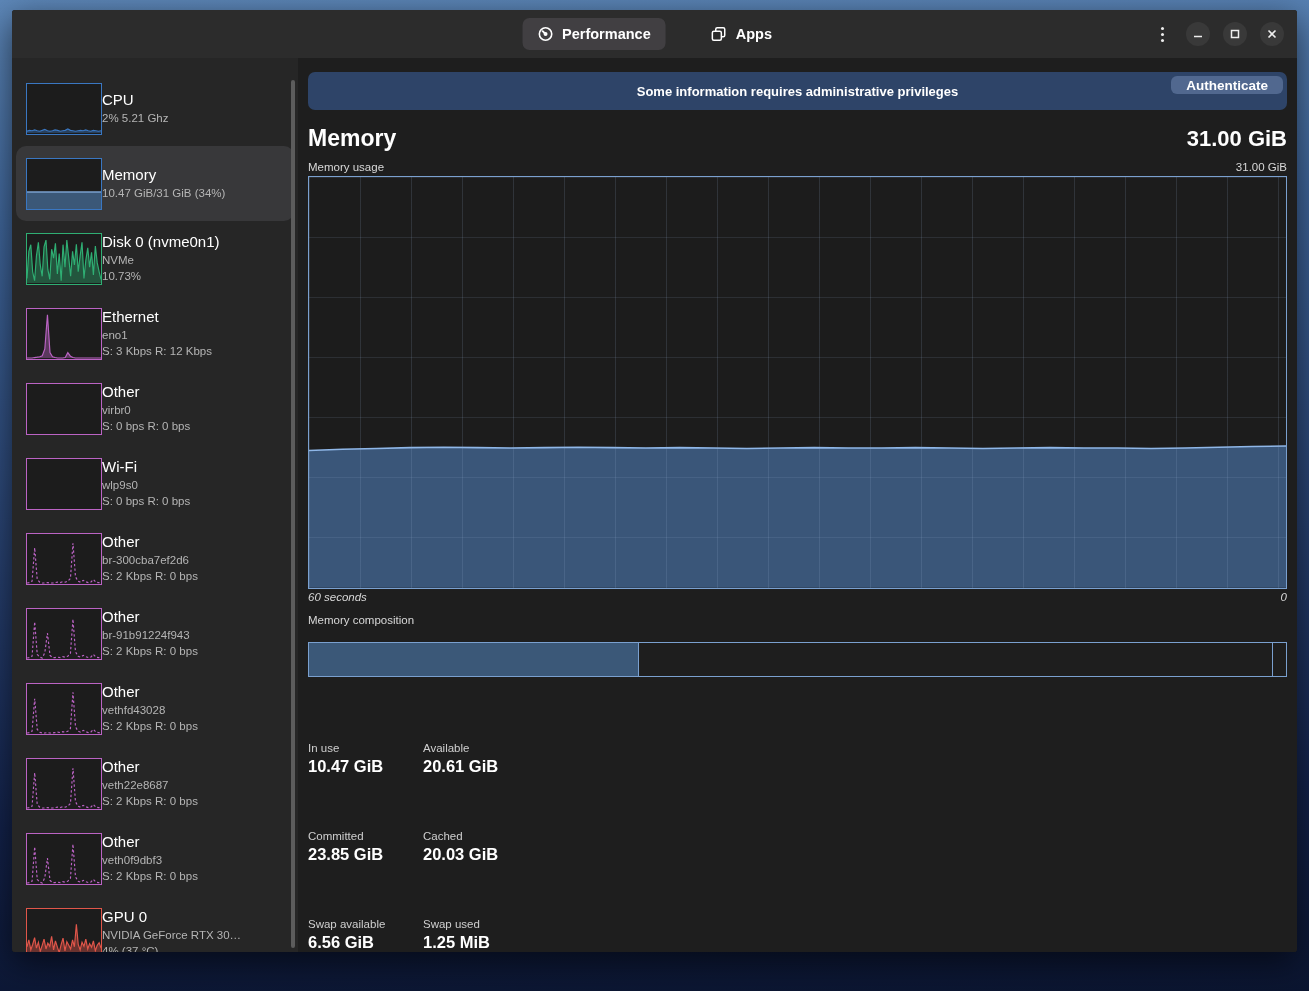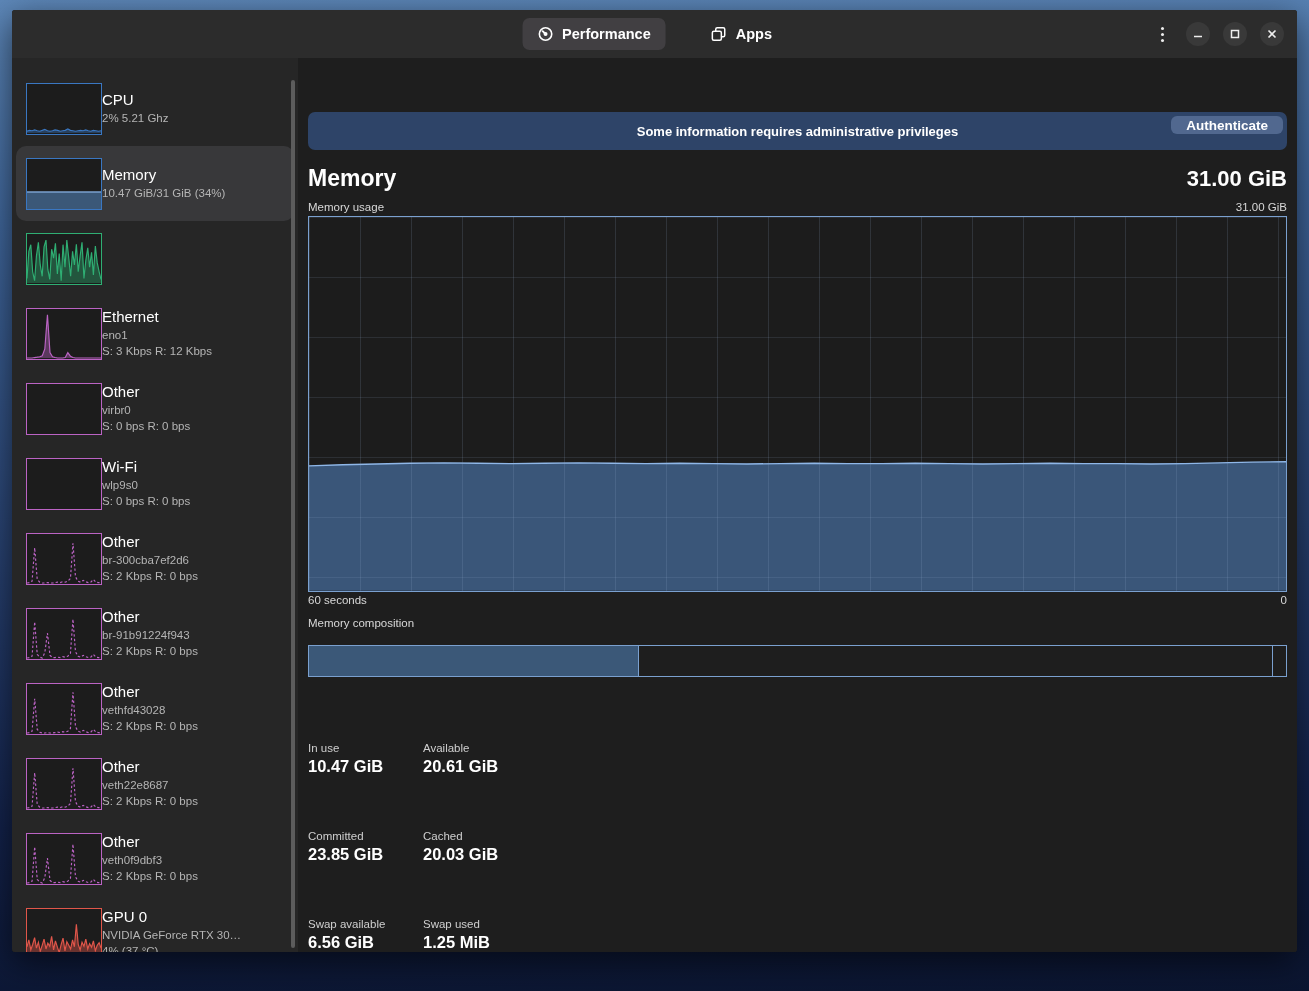--- a/index.html
+++ b/index.html
@@ -34,40 +34,40 @@
   .spark { flex:0 0 76px; width:76px; height:52px; border:1px solid #888;
     background:#1c1c1c; }
   .itext { min-width:0; }
   .ititle { color:#fff; font-size:15px; margin-bottom:2px; }
   .isub { color:#b5b5b5; font-size:11.5px; line-height:16px; white-space:nowrap;
     overflow:hidden; text-overflow:ellipsis; max-width:168px; }
   
   .main { flex:1; background:#1e1e1e; padding:14px 10px 0 10px; display:flex;
     flex-direction:column; min-width:0; }
   .banner { flex:0 0 38px; background:#2e4468; border-radius:7px; position:relative;
-    display:flex; align-items:center;margin-top:40px; }
+    display:flex; align-items:center; }
   .banner-text { flex:1; text-align:center; color:#fff; font-weight:bold; font-size:13px; }
   .auth-btn { position:absolute; right:4px; top:4px; bottom:16px; border:none;
     background:#51688f; color:#fff; font-weight:bold; font-size:13.5px;
     border-radius:6px; padding:0 15px; font-family:inherit; }
   .title-row { display:flex; justify-content:space-between; align-items:baseline;
     margin:15px 0 9px; }
   .page-title { color:#fff; font-size:23px; font-weight:bold; }
   .total { color:#fff; font-size:22px; font-weight:bold; }
   .minor-row { display:flex; justify-content:space-between; color:#d8d8d8;
     font-size:11.5px; margin-bottom:3px; }
   .chart { position:relative; height:544px; border:1px solid #7aa0cf;
     background:#1c1c1c; overflow:hidden; }
   .chart svg { position:absolute; inset:0; width:100%; height:100%; }
   .grid { position:absolute; inset:0; pointer-events:none;
     background-image:
       repeating-linear-gradient(to right, rgba(150,175,210,.16) 0 1px, transparent 1px 51px),
       repeating-linear-gradient(to bottom, rgba(150,175,210,.13) 0 1px, transparent 1px 60px); }
   .xlabels { display:flex; justify-content:space-between; color:#d8d8d8;
-    font-size:11.5px; margin:2px 0 11px; }
+    font-size:11.5px; margin:2px 0 11px;font-style:italic; }
   .comp-label { color:#d8d8d8; font-size:11.5px; margin-bottom:16px; }
   .comp-bar { height:46px; border:1px solid #7aa0cf; display:flex; }
   .comp-seg { height:100%; border-right:1px solid #7aa0cf; }
   .comp-seg:last-child { border-right:none; }
   .comp-seg.filled { background:#3b5878; }
   .stats { display:grid; grid-template-columns:115px 115px; row-gap:10px; margin-top:21px; }
   .slabel { color:#cfcfcf; font-size:11.5px; margin-bottom:3px;margin-top:44px; }
   .svalue { color:#fff; font-size:16.5px; font-weight:bold; }
 </style>
 </head>
@@ -141,20 +141,25 @@
       <div class="ititle">Memory</div>
       <div class="isub">10.47 GiB/31 GiB (34%)</div>
 
     </div>
   </div>
           <div class="item">
     <svg class="spark" preserveAspectRatio="none" viewBox="0 0 76 52" style="border-color: rgb(47, 174, 115);">
               <polygon points="0,51 0.0,46.3 1.9,18.1 3.9,11.1 5.8,39.3 7.8,48.6 9.7,22.8 11.7,8.7 13.6,32.2 15.6,44.0 17.5,13.4 19.5,6.4 21.4,36.9 23.4,47.2 25.3,15.8 27.3,25.1 29.2,9.6 31.2,41.6 33.1,20.4 35.1,48.6 37.0,11.1 39.0,34.5 40.9,6.4 42.9,25.1 44.8,44.0 46.8,18.1 48.7,32.2 50.7,10.6 52.6,39.3 54.6,22.8 56.5,8.7 58.5,46.3 60.4,27.5 62.4,14.3 64.3,34.5 66.3,19.0 68.2,42.5 70.2,12.5 72.1,29.8 74.1,39.3 76.0,47.2 76,51" fill="#2fae73" fill-opacity="0.4"></polygon>
               <polyline points="0.0,46.3 1.9,18.1 3.9,11.1 5.8,39.3 7.8,48.6 9.7,22.8 11.7,8.7 13.6,32.2 15.6,44.0 17.5,13.4 19.5,6.4 21.4,36.9 23.4,47.2 25.3,15.8 27.3,25.1 29.2,9.6 31.2,41.6 33.1,20.4 35.1,48.6 37.0,11.1 39.0,34.5 40.9,6.4 42.9,25.1 44.8,44.0 46.8,18.1 48.7,32.2 50.7,10.6 52.6,39.3 54.6,22.8 56.5,8.7 58.5,46.3 60.4,27.5 62.4,14.3 64.3,34.5 66.3,19.0 68.2,42.5 70.2,12.5 72.1,29.8 74.1,39.3 76.0,47.2" fill="none" stroke="#2fae73" stroke-width="1.2"></polyline>
             </svg>
+    <div class="itext">
+      <div class="ititle">Disk 0 (nvme0n1)</div>
+      <div class="isub">NVMe</div>
+      <div class="isub">10.73%</div>
+    </div>
   </div>
           <div class="item">
     <svg class="spark" preserveAspectRatio="none" viewBox="0 0 76 52" style="border-color: rgb(187, 99, 196);">
               <polygon points="0,51 0.0,51.0 2.6,51.0 5.2,51.0 7.9,50.5 10.5,50.1 13.1,49.6 15.7,48.6 18.3,41.6 21.0,5.9 23.6,45.4 26.2,49.6 28.8,50.5 31.4,51.0 34.1,51.0 36.7,51.0 39.3,50.5 41.9,45.4 44.6,49.1 47.2,50.5 49.8,51.0 52.4,51.0 55.0,51.0 57.7,51.0 60.3,51.0 62.9,51.0 65.5,51.0 68.1,51.0 70.8,51.0 73.4,51.0 76.0,51.0 76,51" fill="#bb63c4" fill-opacity="0.4"></polygon>
               <polyline points="0.0,51.0 2.6,51.0 5.2,51.0 7.9,50.5 10.5,50.1 13.1,49.6 15.7,48.6 18.3,41.6 21.0,5.9 23.6,45.4 26.2,49.6 28.8,50.5 31.4,51.0 34.1,51.0 36.7,51.0 39.3,50.5 41.9,45.4 44.6,49.1 47.2,50.5 49.8,51.0 52.4,51.0 55.0,51.0 57.7,51.0 60.3,51.0 62.9,51.0 65.5,51.0 68.1,51.0 70.8,51.0 73.4,51.0 76.0,51.0" fill="none" stroke="#bb63c4" stroke-width="1.2"></polyline>
             </svg>
     <div class="itext">
       <div class="ititle">Ethernet</div>
       <div class="isub">eno1</div>
       <div class="isub">S: 3 Kbps R: 12 Kbps</div>

